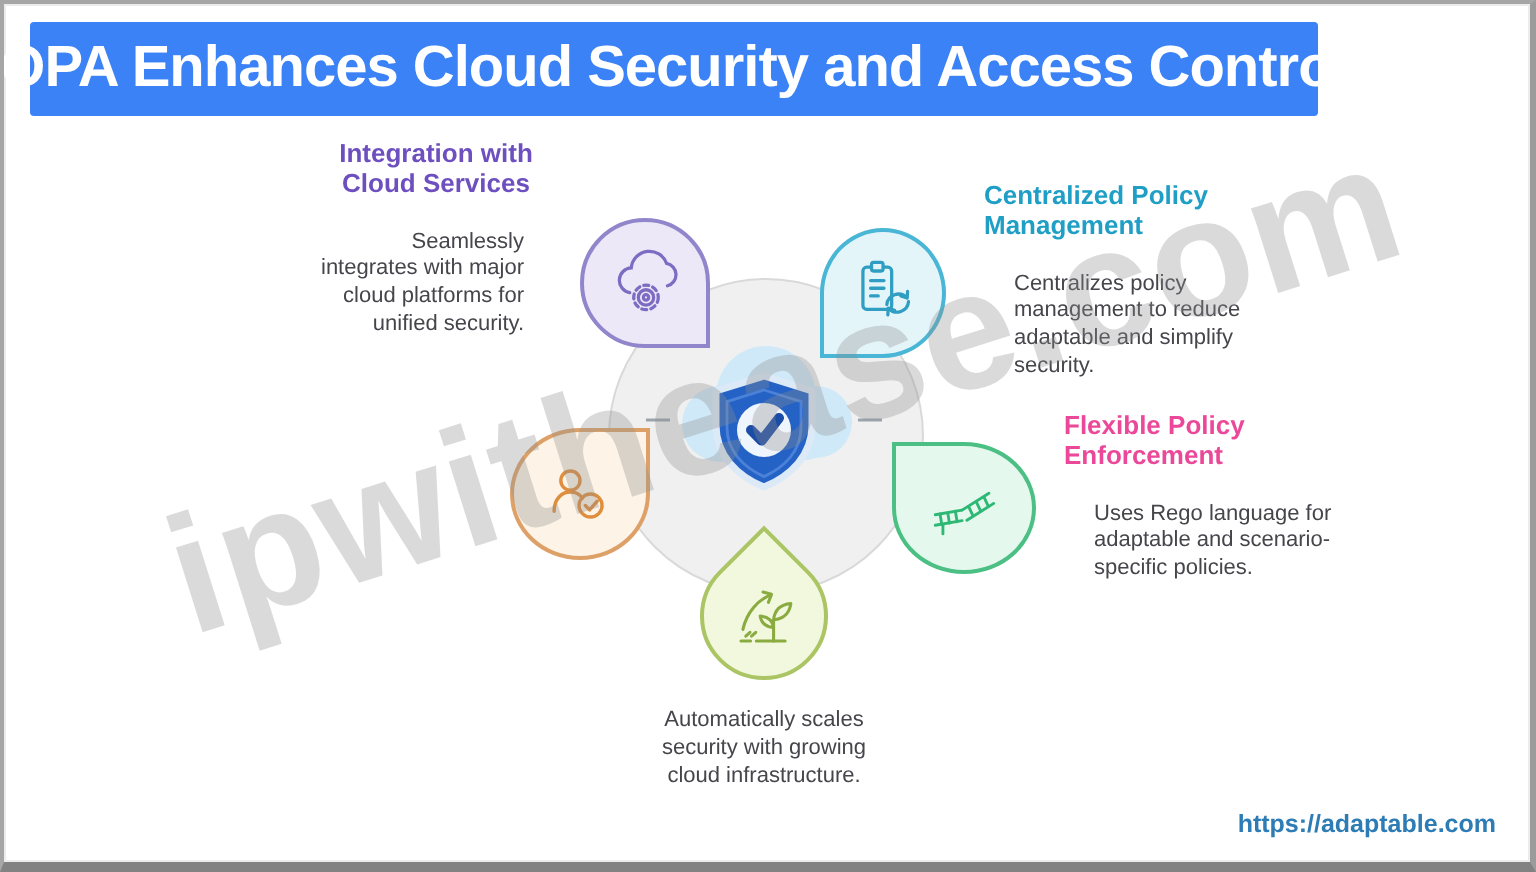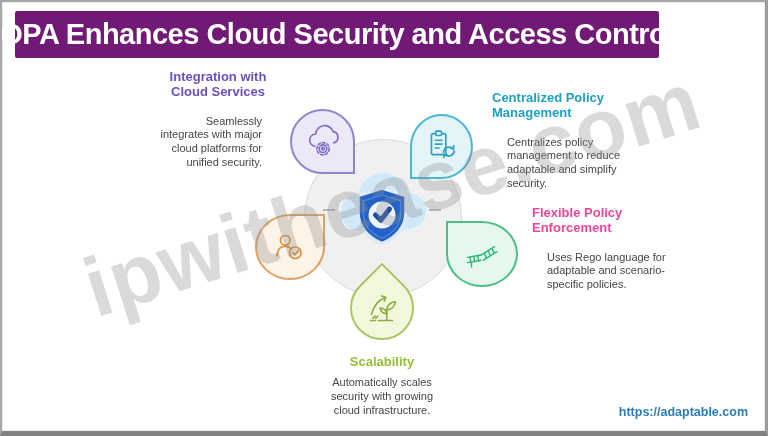--- a/index.html
+++ b/index.html
@@ -1,19 +1,19 @@
 <!DOCTYPE html>
 <html><head>
 <meta charset="utf-8">
 <style>
   html,body{margin:0;padding:0;background:#fff;font-family:"Liberation Sans",sans-serif;}
   .stage{position:relative;width:768px;height:436px;background:#fff;overflow:hidden;box-sizing:border-box;
          border-top:2px solid #a6a6a6;border-left:2px solid #a6a6a6;border-right:3px solid #9b9b9b;border-bottom:5px solid #828282;
          box-shadow:inset 0 0 0 1px #ececec;}
-  .banner{position:absolute;left:13px;top:9px;width:644px;height:47px;background:#701a75;
+  .banner{position:absolute;left:13px;top:9px;width:644px;height:47px;background:#3b82f6;
           display:flex;align-items:center;justify-content:center;border-radius:2px;}
   .banner-title{color:#fff;font-size:29px;font-weight:bold;letter-spacing:-0.5px;white-space:nowrap;}
   .hub-circle{position:absolute;left:302px;top:137px;width:156px;height:156px;border-radius:50%;
               background:#f0f0f1;border:1px solid #d9d9db;}
   .hub-art{position:absolute;left:317px;top:150px;}
   .sec{position:absolute;}
   .sec-title{font-weight:bold;font-size:13px;line-height:1.18;margin:0 0 7px 0;}
   .sec-desc{font-size:11px;line-height:1.25;color:#45454b;margin:15px;}
   .t-purple{color:#6d4fc0}.t-cyan{color:#1f9fc6}.t-orange{color:#ed8a36}.t-green{color:#ec4899}.t-lime{color:#93bf3a}
   .sec-right{text-align:right;}
@@ -119,21 +119,20 @@
       <path d="M12 37 h5 M20 37 h15"></path>
       <path d="M29 37 v-11"></path>
       <path d="M29 26 c6-0.5 8.5-4.5 9-8.5 c-6 0.5-8.5 4-9 8.5 z"></path>
       <path d="M29 30 c-4.5-0.3-6.5-3-7-6 c4.5 0.3 6.5 3 7 6 z"></path>
       <path d="M13 31 c2-9 8-15.5 14.5-18"></path>
       <path d="M23.5 11.5 l4.4 1.2 -1.6 4.2"></path>
       <path d="M14.5 34.5 l2.2-2 M17.5 34.5 l2.2-2"></path>
     </svg>
   </div>
   <div class="sec sec-center" style="left:300px;top:352px;width:160px;">
-    <p class="sec-title t-lime">Scalability</p>
     <p class="sec-desc" style="width:124px;margin:0 auto;">Automatically scales security with growing cloud infrastructure.</p>
   </div>
 
   <div class="watermark">ipwithease.com</div>
 
   <a class="footer-url" href="#">https://adaptable.com</a>
 
 </div>
 
 </body></html>

